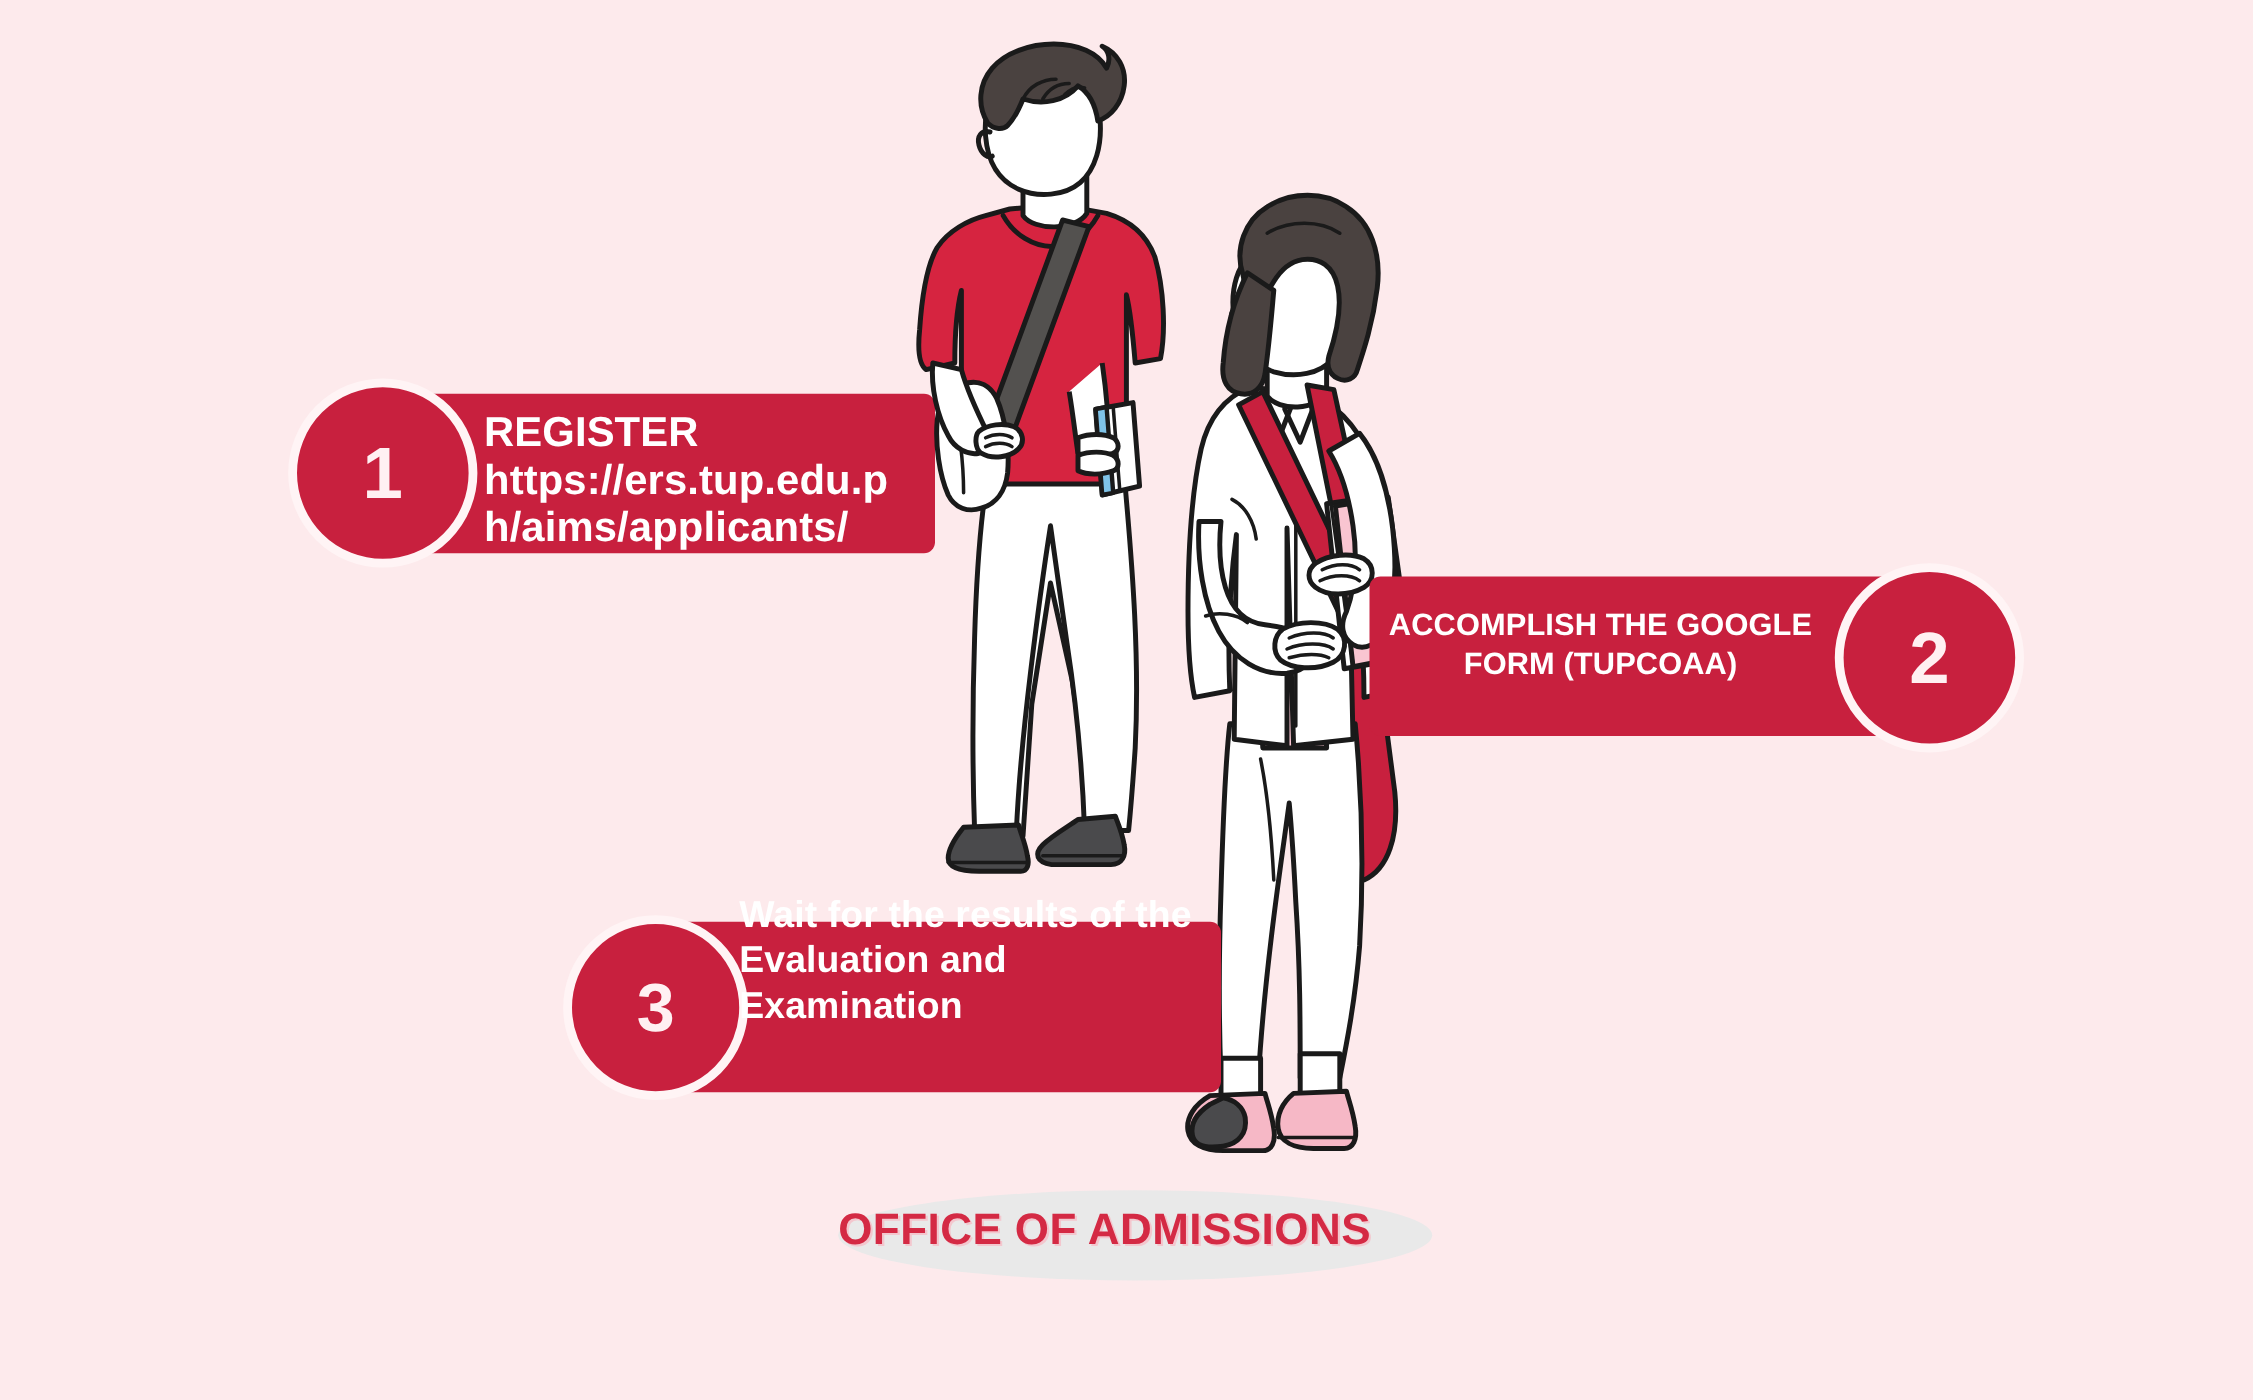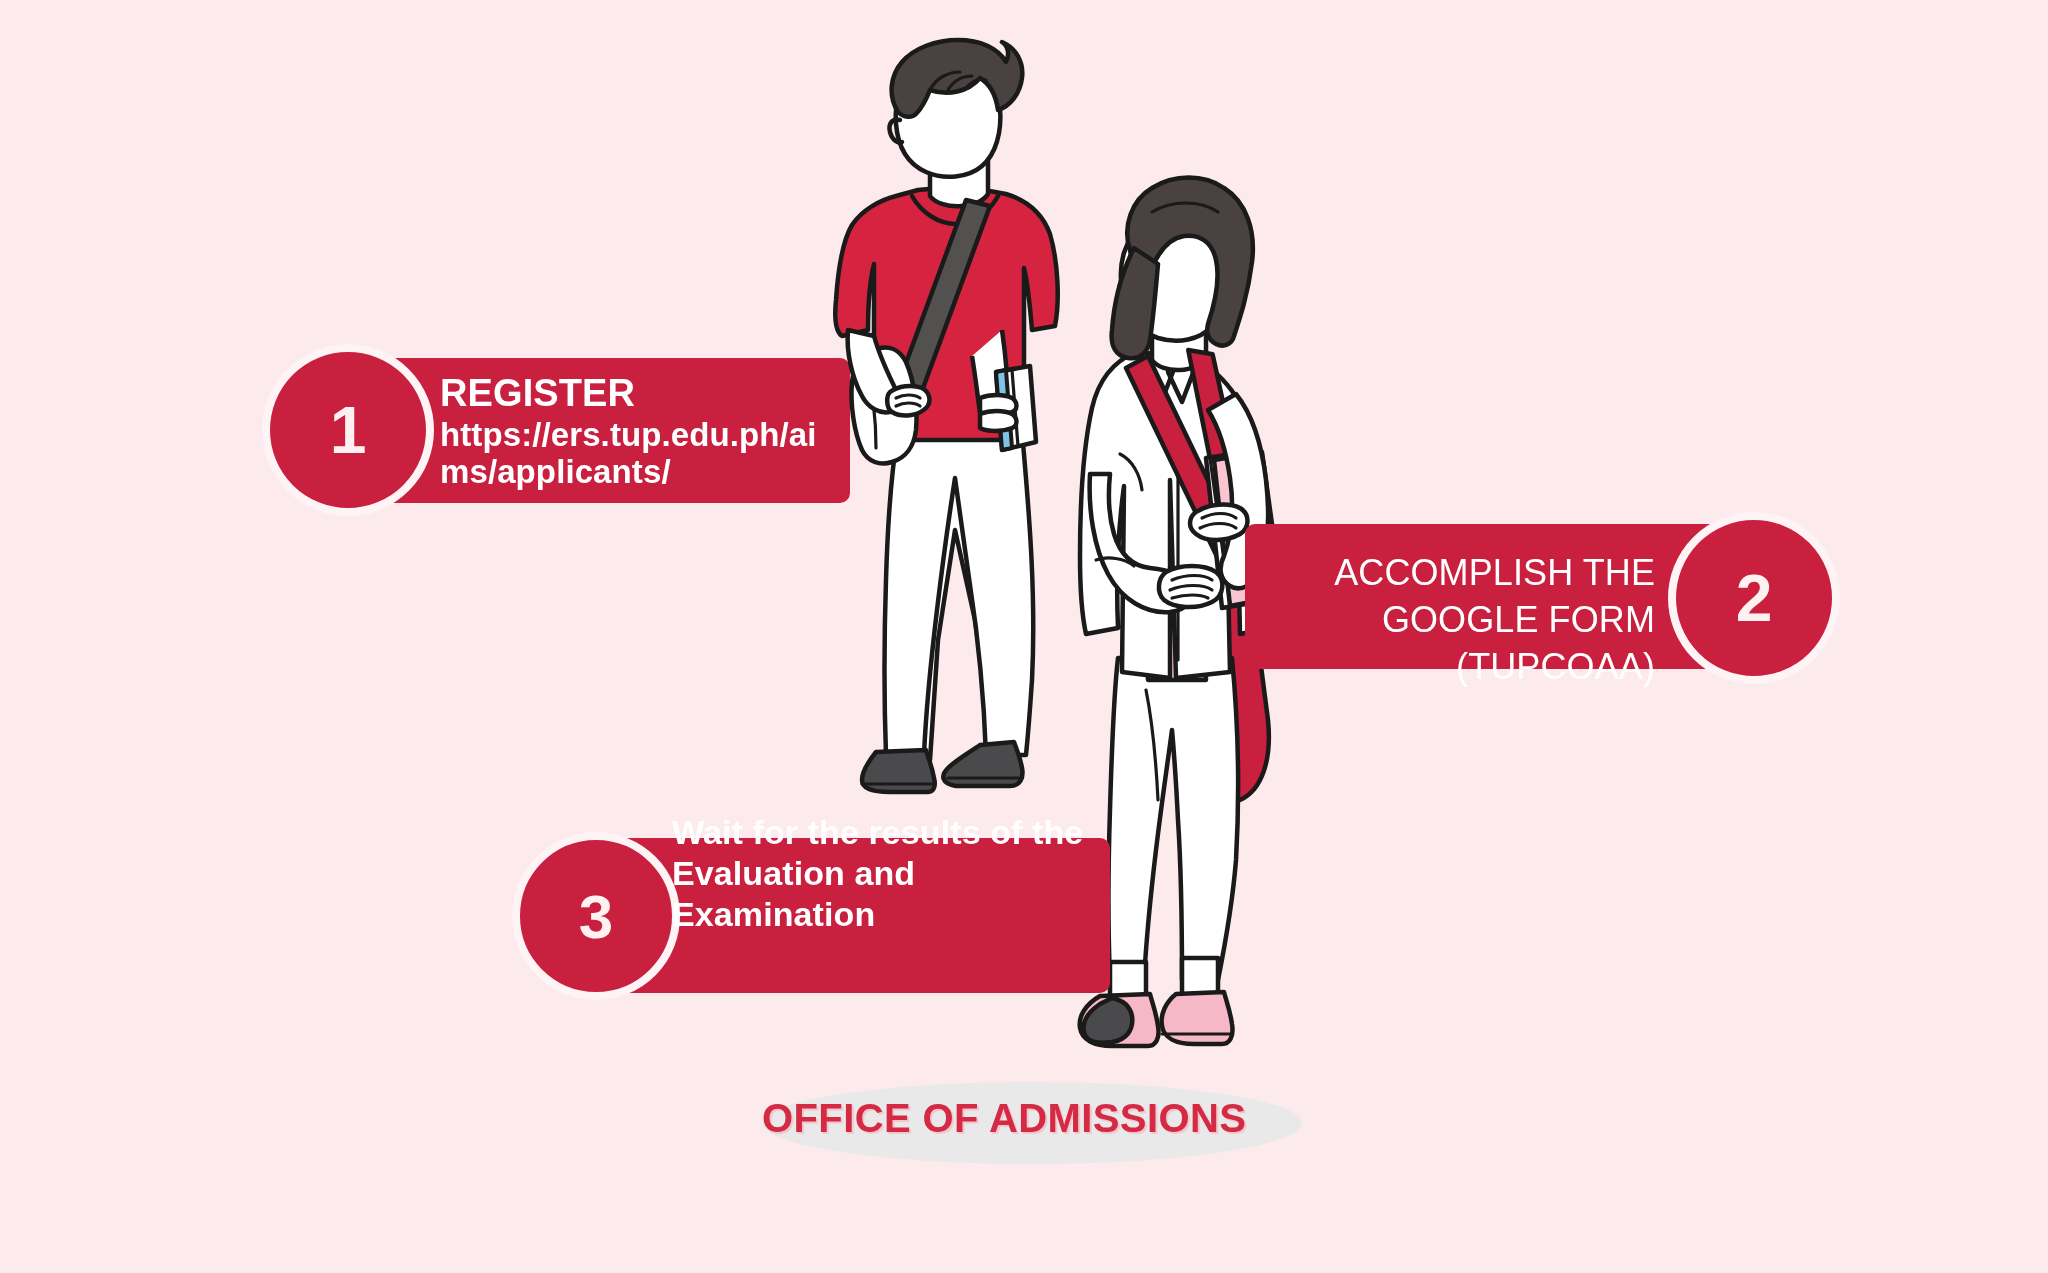--- a/index.html
+++ b/index.html
@@ -79,21 +79,21 @@
     width: 400px;
     z-index: 31;
   }
   #step1-title {
     font-size: 38px;
     font-weight: bold;
     display: block;
     margin-bottom: 1px;
   }
   #step1-url {
-    font-size: 33px;
+    font-size: 38px;
     font-weight: bold;
     display: block;
     word-break: break-all;
     line-height: 1.15;
   }
 
   
   #step2-bar {
     left: 1245px; top: 524px;
     width: 555px; height: 145px;
@@ -102,23 +102,23 @@
   #step2-circle {
     left: 1668px; top: 512px;
     width: 172px; height: 172px;
     font-size: 66px;
     z-index: 32;
   }
   #step2-text {
     position: absolute;
     left: 1255px; top: 550px;
     width: 400px;
-    text-align: right;
-    font-size: 36px;
-    font-weight: normal;
+    text-align: center;
+    font-size: 28px;
+    font-weight: bold;
     z-index: 33;
     line-height: 1.3;
   }
 
   
   #step3-bar {
     left: 560px; top: 838px;
     width: 550px; height: 155px;
     z-index: 30;
   }

